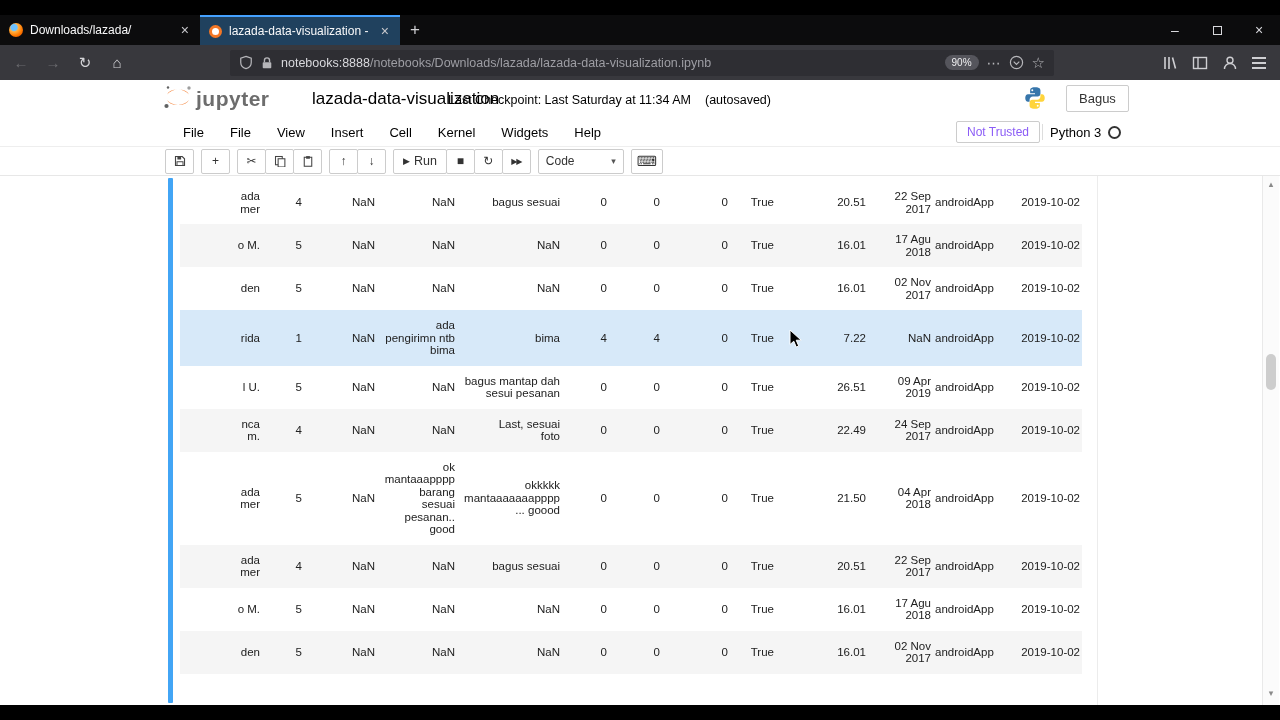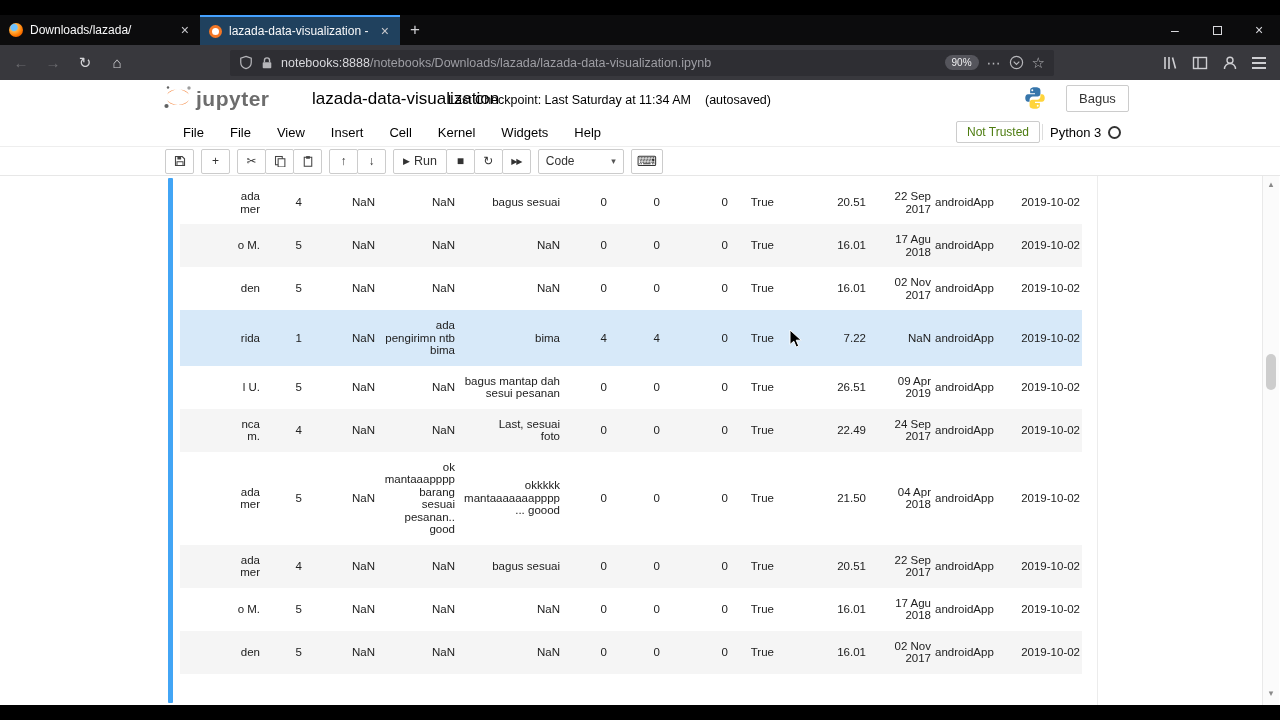--- a/index.html
+++ b/index.html
@@ -44,21 +44,21 @@
   .jlogo-text { font-size:21px; color:#6d6d6d; letter-spacing:0.5px; line-height:1; padding-bottom:2px; }
   .jtitle { position:absolute; left:268px; top:9px; font-size:17px; color:#000;margin-left:44px; }
   .jcheckpoint { position:absolute; left:448px; top:13px; font-size:12.5px; color:#000; }
   .jcheckpoint .autosaved { margin-left:14px;margin-top:25px; }
   .python-icon { position:absolute; left:1022px; top:5px; }
   .logout-btn { position:absolute; left:1066px; top:5px; height:27px; padding:0 12px; font-size:13px; border:1px solid #ccc; border-radius:2px; background:#fff; color:#333; }
 
   .jmenubar { position:absolute; top:38px; left:0; width:100%; height:29px; border-bottom:1px solid #eee; }
   .menu-items { position:absolute; left:170px; top:0; height:100%; display:flex; align-items:center; }
   .menu-item { padding:0 13px; font-size:13px; color:#000; }
-  .not-trusted { position:absolute; left:956px; top:3px; border:1px solid #ccc; border-radius:2px; font-size:12px; color:#4d7c0f; padding:3px 10px; background:#fff; }
+  .not-trusted { position:absolute; left:956px; top:3px; border:1px solid #ccc; border-radius:2px; font-size:12px; color:#8b5cf6; padding:3px 10px; background:#fff; }
   .kernel-ind { position:absolute; left:1042px; top:0; height:100%; display:flex; align-items:center; gap:7px; font-size:13px; }
   .kdiv { width:1px; height:16px; background:#ddd; }
   .kcircle { width:13px; height:13px; border:2px solid #333; border-radius:50%; }
 
   .jtoolbar { position:absolute; top:67px; left:0; width:100%; height:29px; border-bottom:1px solid #e7e7e7; }
   .tool-items { position:absolute; left:165px; top:1px; height:26px; display:flex; align-items:center; }
   .tgroup { display:flex; margin-right:7px; }
   .tbtn { height:25px; min-width:29px; border:1px solid #ccc; border-radius:2px; background:#fff; display:flex; align-items:center; justify-content:center; font-size:12px; color:#333; padding:0 5px; }
   .tgroup .tbtn + .tbtn { margin-left:-1px; }
   .run-btn { gap:4px; padding:0 9px; font-size:12.5px; }

